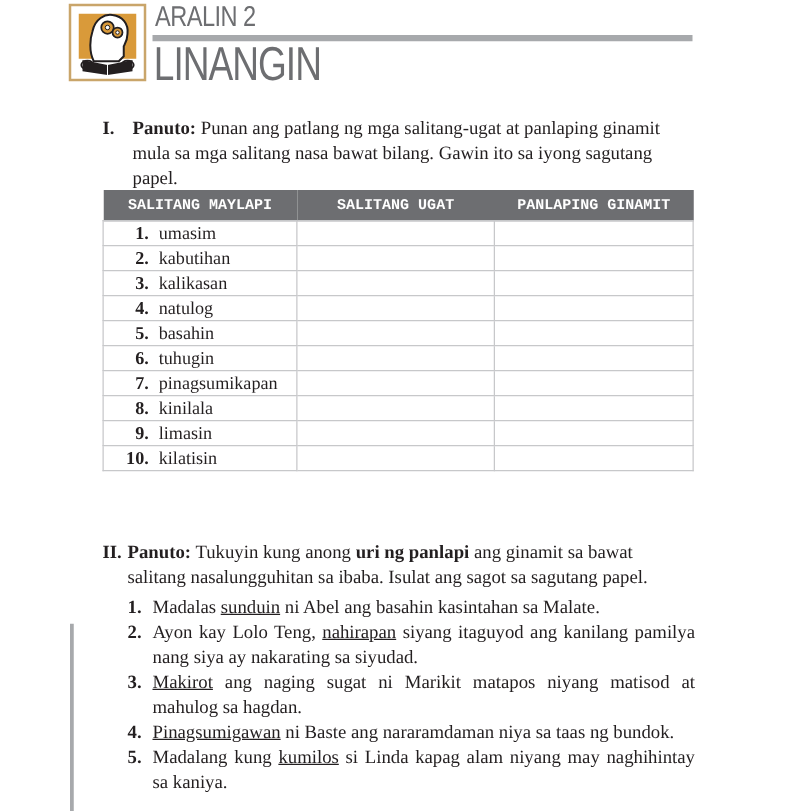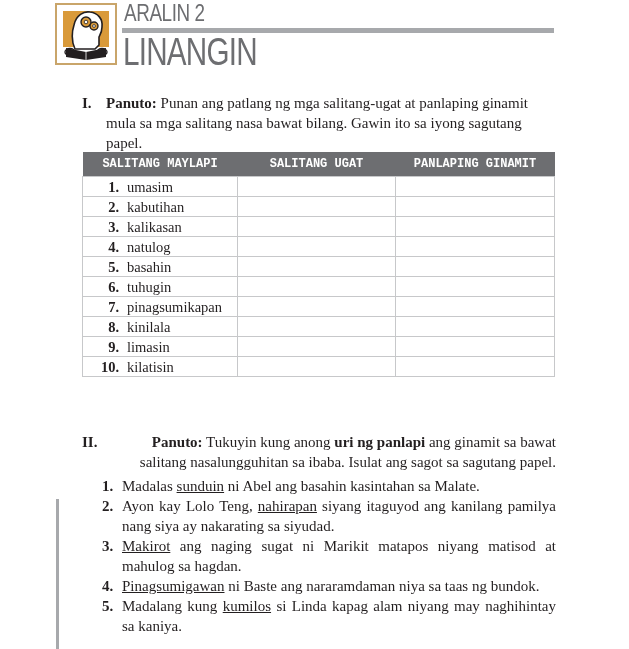--- a/index.html
+++ b/index.html
@@ -13,21 +13,21 @@
   .rule { position: absolute; left: 122px; top: 28px; width: 432px; height: 5px; background: #a7a9ac; }
   .linangin { position: absolute; left: 123px; top: 31px; font-family: "Liberation Sans", "DejaVu Sans", sans-serif;
               font-size: 38px; color: #6d6e71; letter-spacing: -1px; transform: scaleX(0.78); transform-origin: left top; }
 
   .instr { position: absolute; left: 82px; width: 474px; font-size: 15px; line-height: 20px; }
   .instr .num { position: absolute; left: 0; font-weight: bold; }
   .instr .body { margin-left: 24px; display: block; }
   .instr b { font-weight: bold; }
   .instr1 { top: 93px; }
   .instr2 { top: 432px; }
-  .instr2 .body { margin-left: 20px; text-align: right; }
+  .instr2 .body { margin-left: 20px; }
 
   table.ans { position: absolute; left: 82px; top: 152px; width: 472px; border-collapse: collapse; table-layout: fixed; }
   table.ans th { background: #6d6e71; color: #fff; font-family: Liberation Mono, monospace;
                  font-size: 12px; font-weight: bold; height: 24px; padding: 0; text-align: center; border: none; }
   table.ans td { height: 19px; border: 1px solid #c7c8ca; padding: 0; font-size: 14.5px; line-height: 18px; }
   table.ans td.word { padding-left: 0; white-space: nowrap; }
   table.ans td.word .n { display: inline-block; width: 36px; text-align: right; font-weight: bold; margin-right: 8px; }
   col.c1 { width: 155px; } col.c2 { width: 158px; } col.c3 { width: 159px; }
 
   .sidebar-bar { position: absolute; left: 56px; top: 499px; width: 3px; height: 150px; background: #a7a9ac; }

